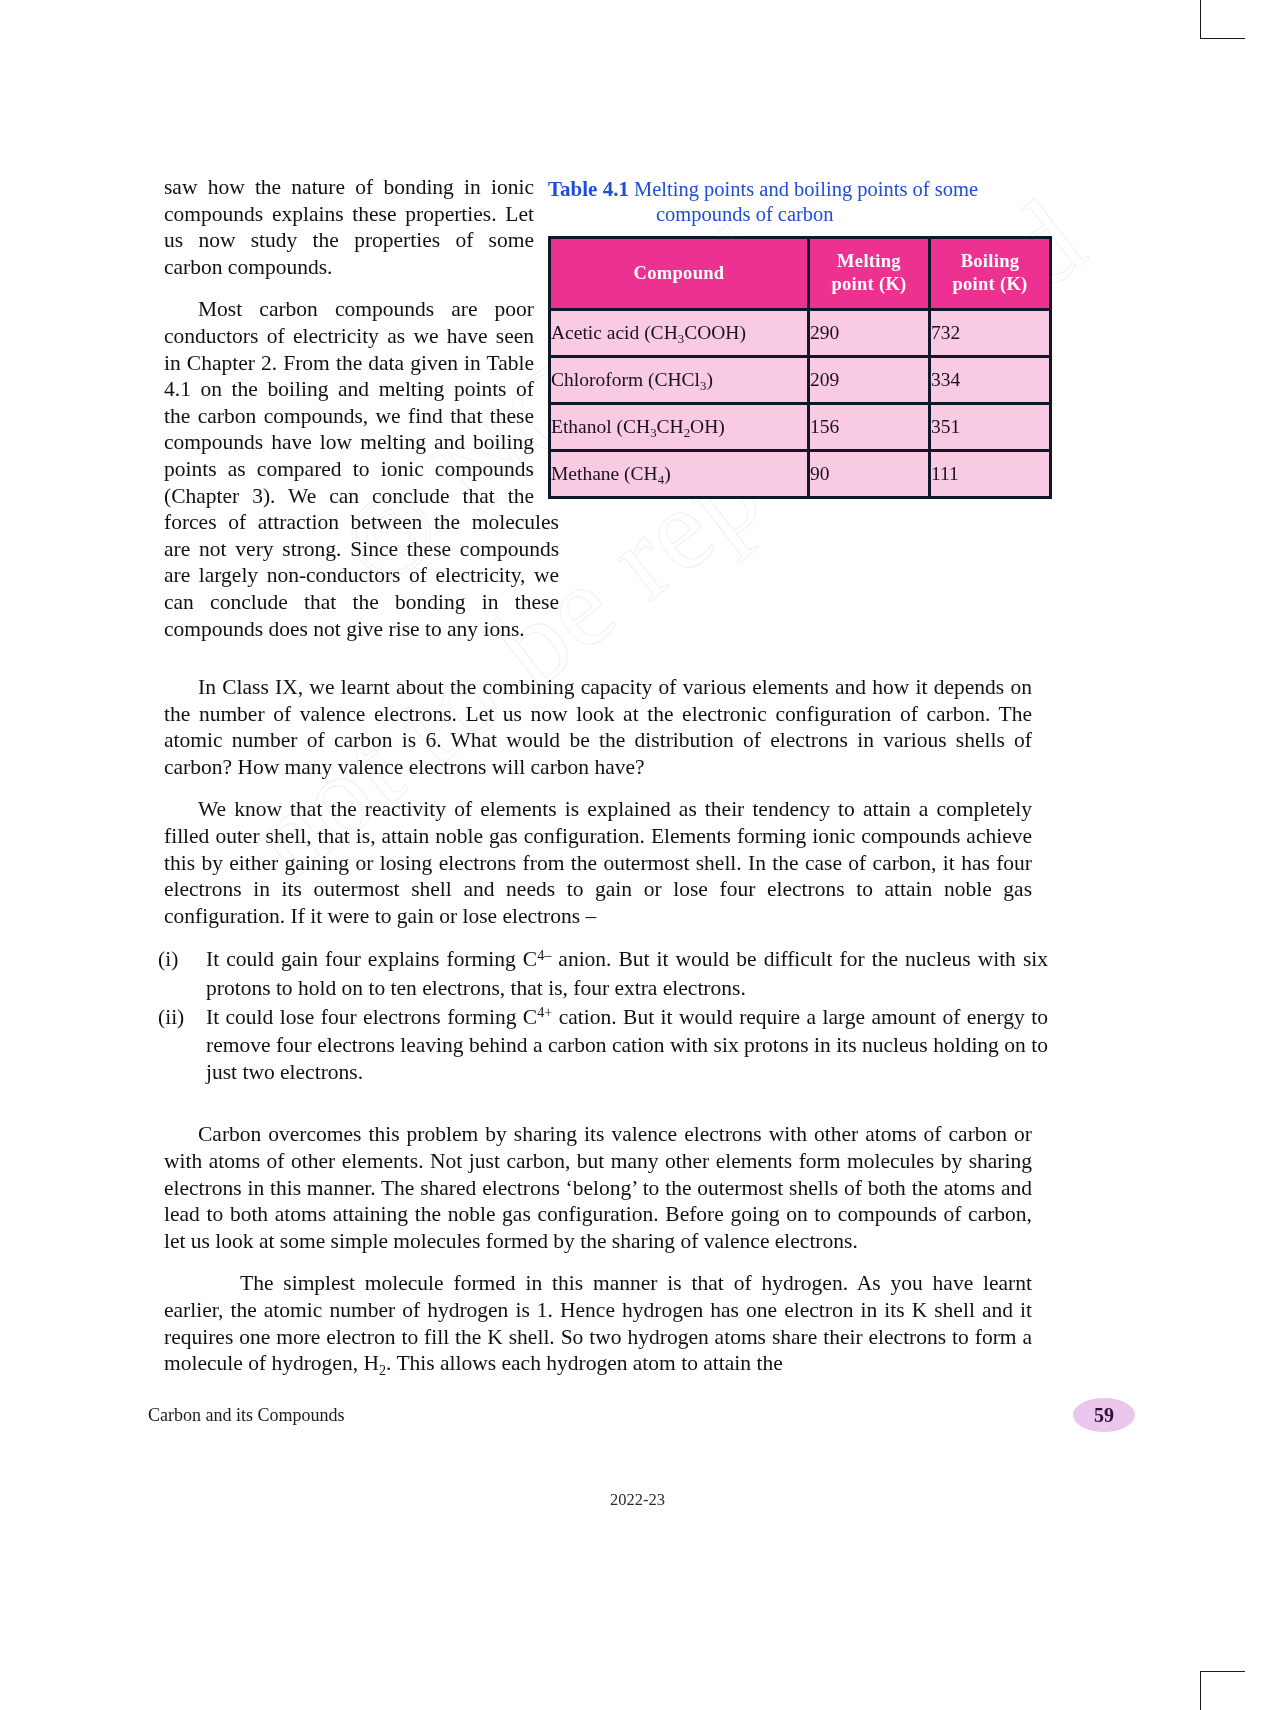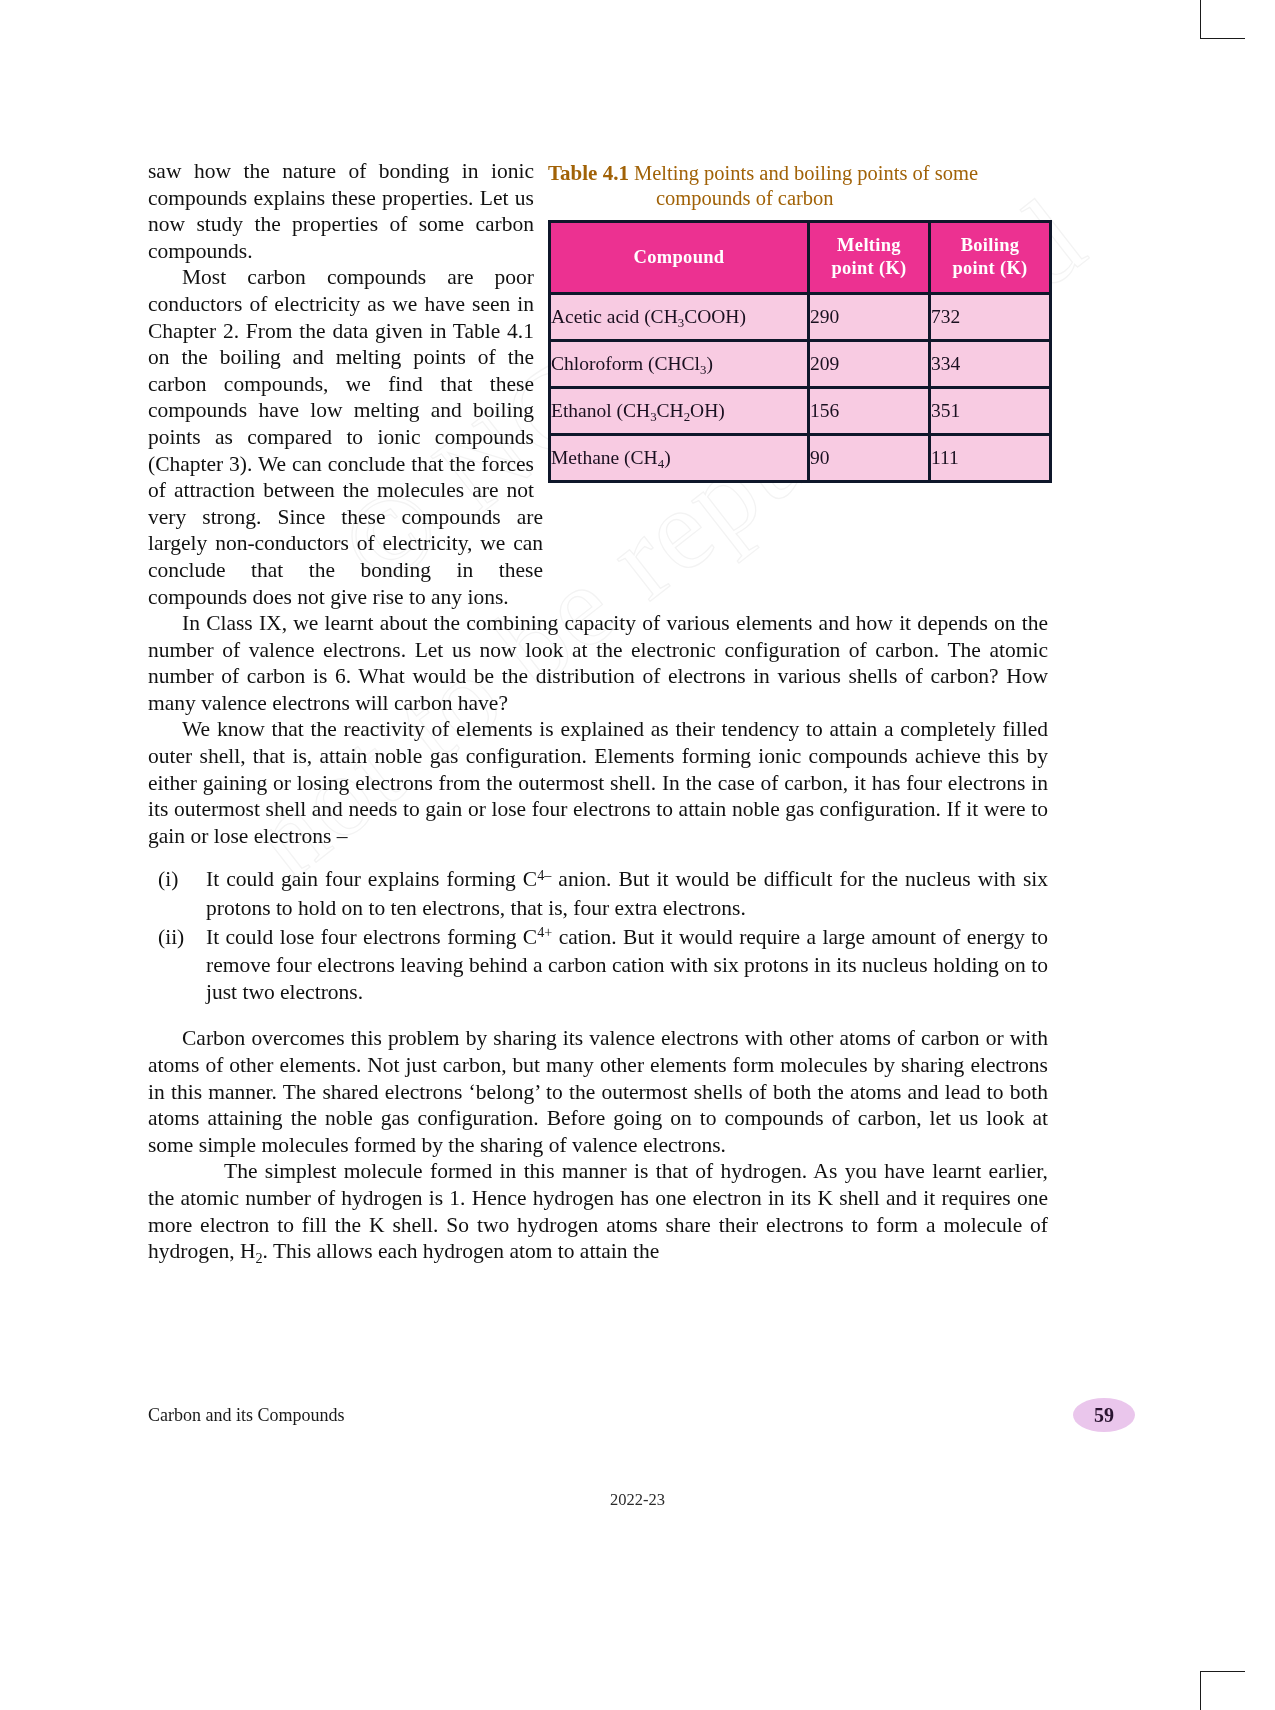--- a/index.html
+++ b/index.html
@@ -70,21 +70,21 @@
   
   #content {
     position: absolute;
     left: 148px;
     top: 158px;
     width: 900px;
     z-index: 10;
   }
 
   p.body-text {
-    margin: 0;
+    margin: 16px;
     font-size: 21.5px;
     line-height: 26.6px;
     text-align: justify;
     text-justify: inter-word;
     color: #111;
   }
   p.indent { text-indent: 34px; }
   p.indent-wide { text-indent: 76px; }
 
   
@@ -97,21 +97,21 @@
     margin-left: 14px;
     margin-top: 3px;
     margin-bottom: 4px;
     position: relative;
     z-index: 12;
   }
   #table-caption {
     font-size: 20.5px;
     line-height: 25px;
     margin-bottom: 9px;
-    color: #a16207;
+    color: #1d4ed8;
   }
   #table-caption .cap-label {
     font-weight: bold;
     font-size: 21px;
   }
   #table-caption .cap-line2 {
     display: block;
     padding-left: 108px;
   }
 

